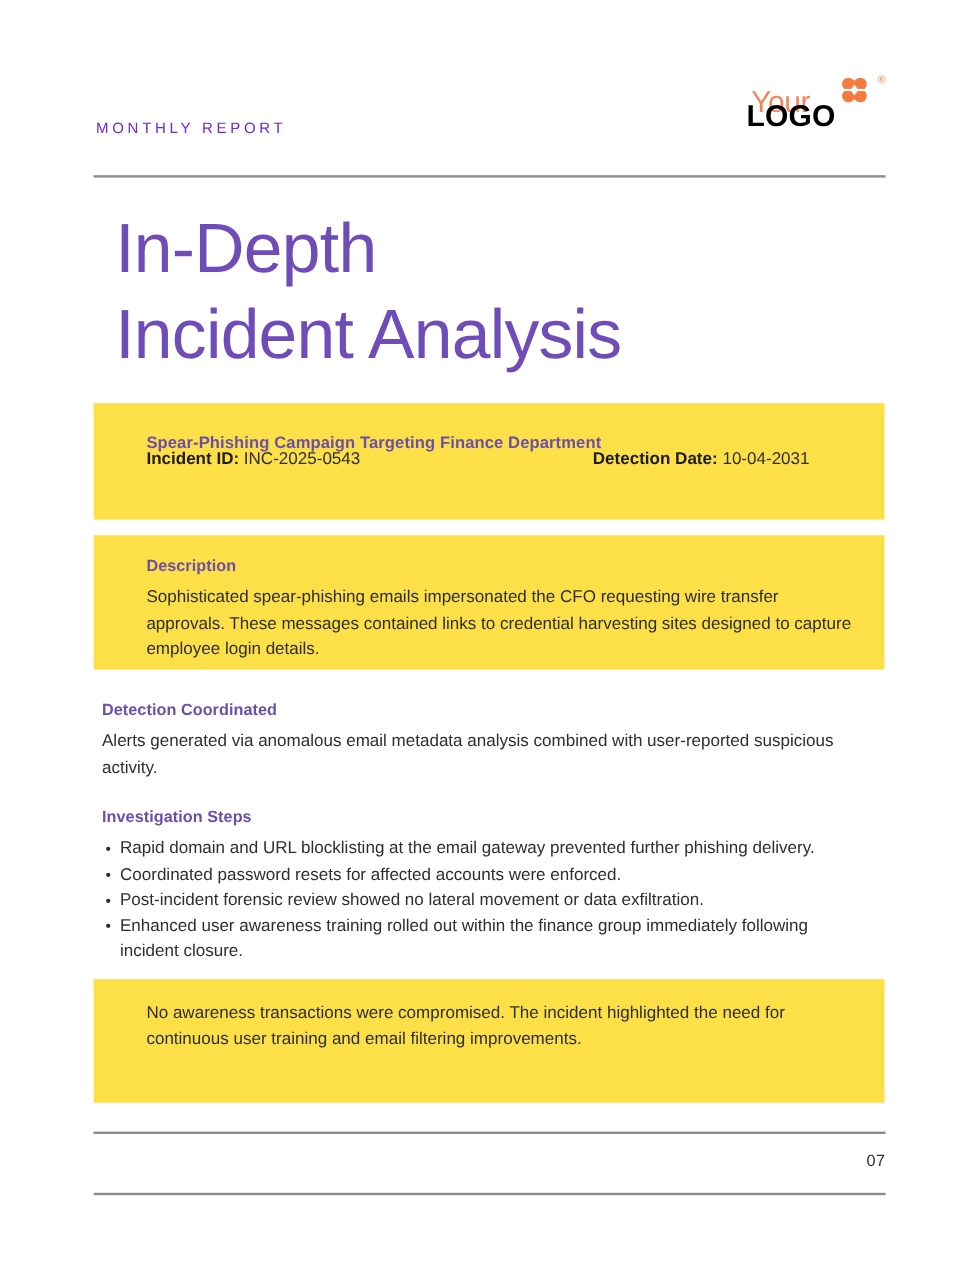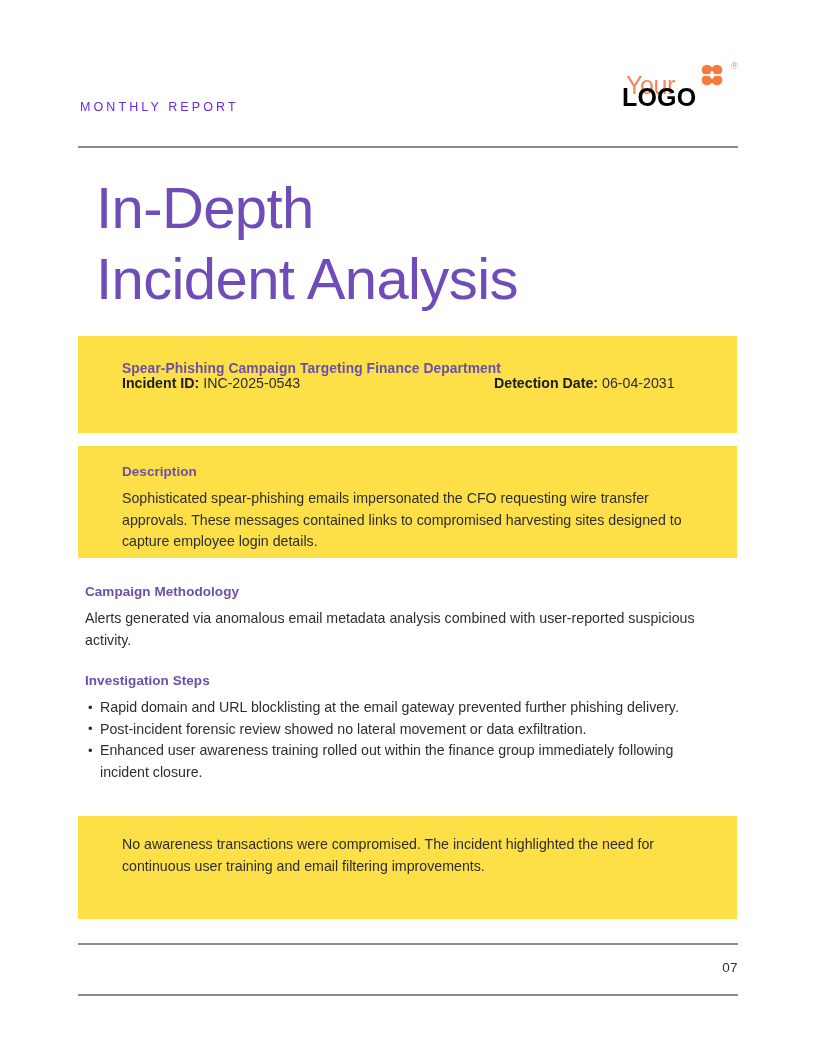--- a/index.html
+++ b/index.html
@@ -272,41 +272,42 @@
 
   <div class="panel panel-incident">
     <div class="incident-title">Spear-Phishing Campaign Targeting Finance Department</div>
     <div class="incident-meta">
       <div class="meta-id">
         <span class="meta-label">Incident ID:</span>
         <span>INC-2025-0543</span>
       </div>
       <div class="meta-date">
         <span class="meta-label">Detection Date:</span>
-        <span>06-04-2031</span>
+        <span>10-04-2031</span>
       </div>
     </div>
   </div>
 
   <div class="panel panel-desc">
     <div class="panel-inner">
       <div class="sec-heading">Description</div>
-      <div class="body-text">Sophisticated spear-phishing emails impersonated the CFO requesting wire transfer approvals. These messages contained links to compromised harvesting sites designed to capture employee login details.</div>
+      <div class="body-text">Sophisticated spear-phishing emails impersonated the CFO requesting wire transfer approvals. These messages contained links to credential harvesting sites designed to capture employee login details.</div>
     </div>
   </div>
 
   <div class="flow flow-detection">
-    <div class="sec-heading">Campaign Methodology</div>
+    <div class="sec-heading">Detection Coordinated</div>
     <div class="body-text">Alerts generated via anomalous email metadata analysis combined with user-reported suspicious activity.</div>
   </div>
 
   <div class="flow flow-steps">
     <div class="sec-heading">Investigation Steps</div>
     <ul class="bullet-list">
       <li>Rapid domain and URL blocklisting at the email gateway prevented further phishing delivery.</li>
+      <li>Coordinated password resets for affected accounts were enforced.</li>
       <li>Post-incident forensic review showed no lateral movement or data exfiltration.</li>
       <li>Enhanced user awareness training rolled out within the finance group immediately following incident closure.</li>
     </ul>
   </div>
 
   <div class="panel panel-impact">
     <div class="panel-inner">
       <div class="body-text">No awareness transactions were compromised. The incident highlighted the need for continuous user training and email filtering improvements.</div>
     </div>
   </div>

